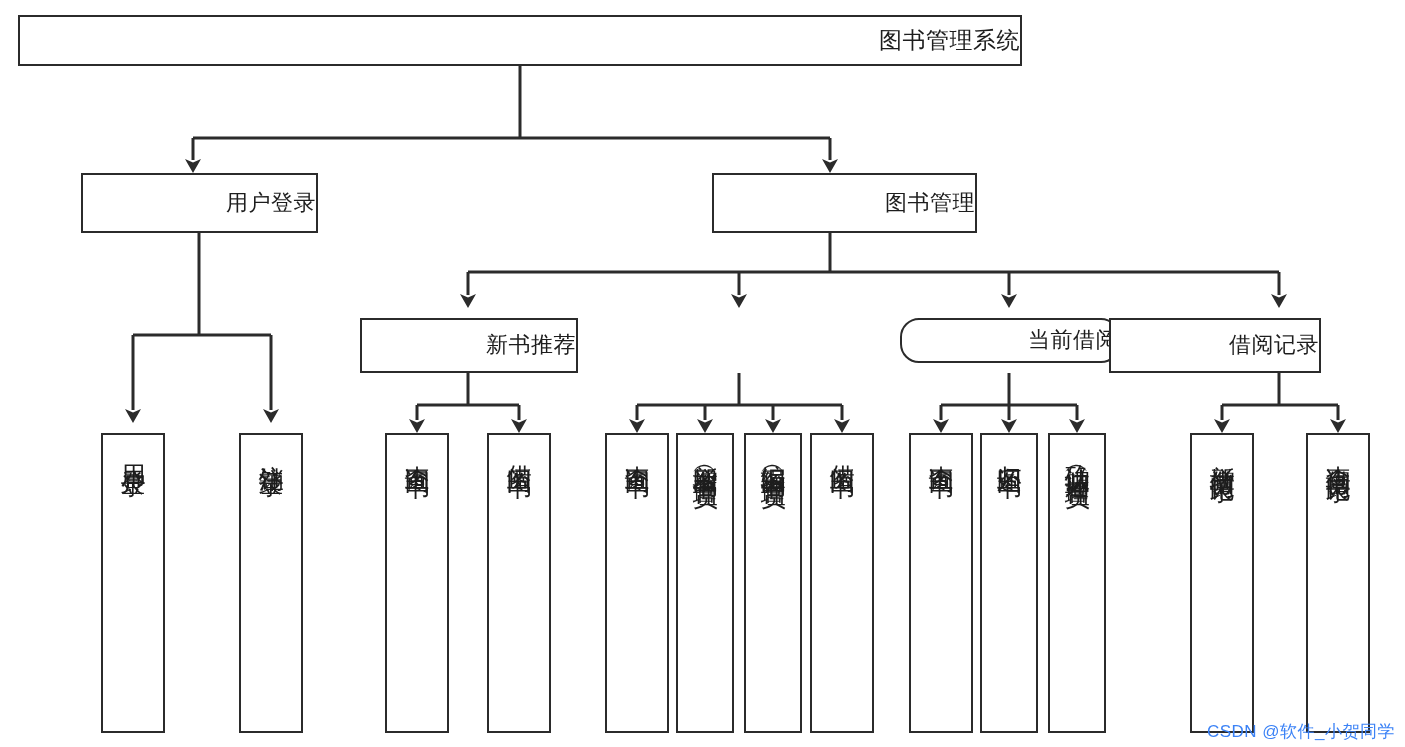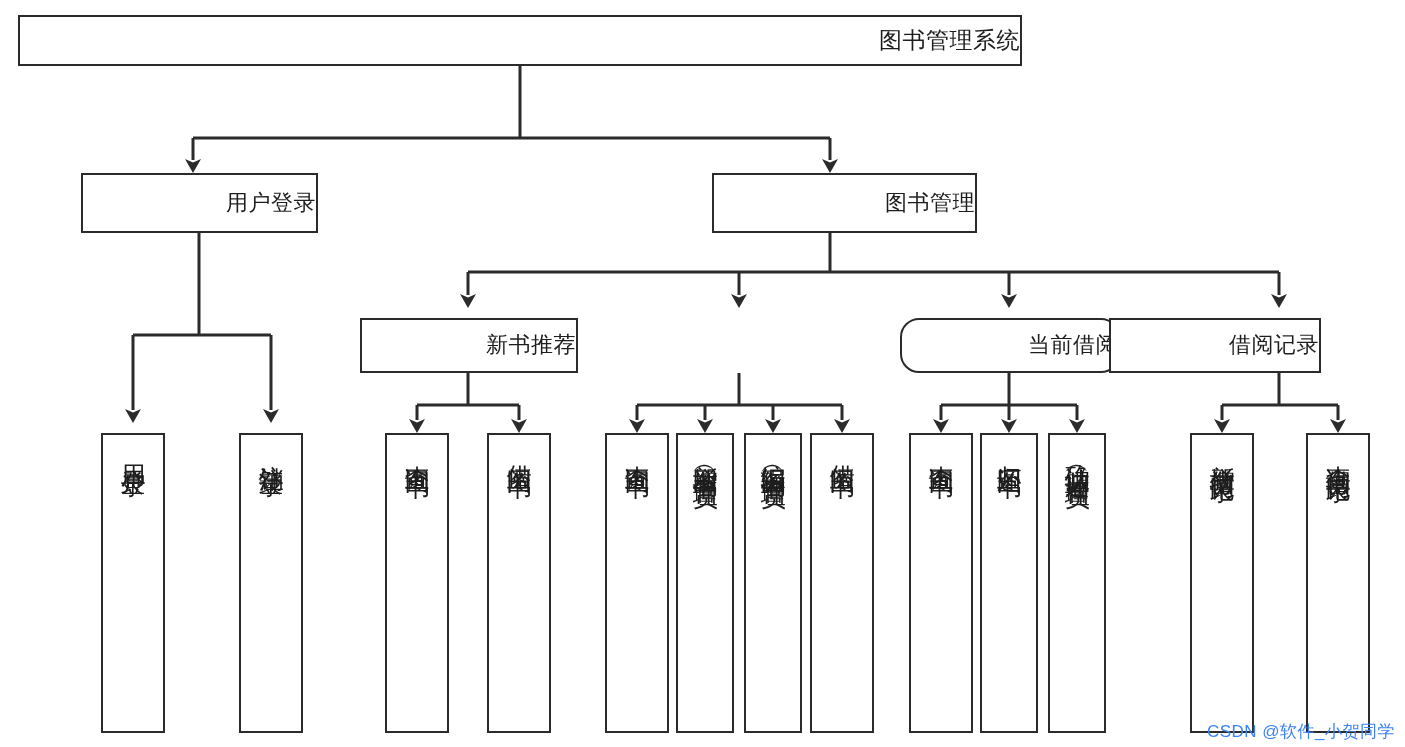--- a/index.html
+++ b/index.html
@@ -138,21 +138,21 @@
   <div class="node horiz" style="left:81px; top:173px; width:237px; height:60px;">
     <span>用户登录</span>
   </div>
   <div class="node horiz" style="left:712px; top:173px; width:265px; height:60px;">
     <span>图书管理</span>
   </div>
 
   <div class="node horiz" style="left:360px; top:318px; width:218px; height:55px;">
     <span>新书推荐</span>
   </div>
-  <div class="node horiz" style="left:900px; top:318px; width:220px; height:55px;border-radius:19px;">
+  <div class="node horiz" style="left:900px; top:318px; width:220px; height:45px;border-radius:19px;">
     <span>当前借阅</span>
   </div>
   <div class="node horiz" style="left:1109px; top:318px; width:212px; height:55px;">
     <span>借阅记录</span>
   </div>
 
   <div class="node vert" style="left:101px; top:433px; width:64px; height:300px;">
     <span class="vlabel">用户登录</span>
   </div>
   <div class="node vert" style="left:239px; top:433px; width:64px; height:300px;">

